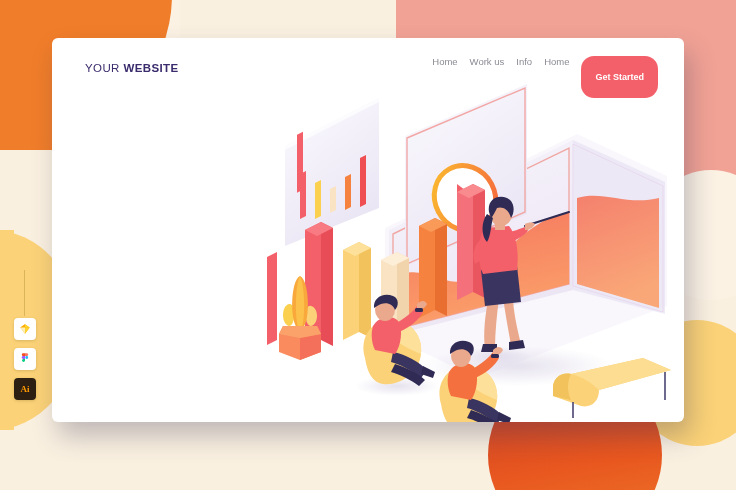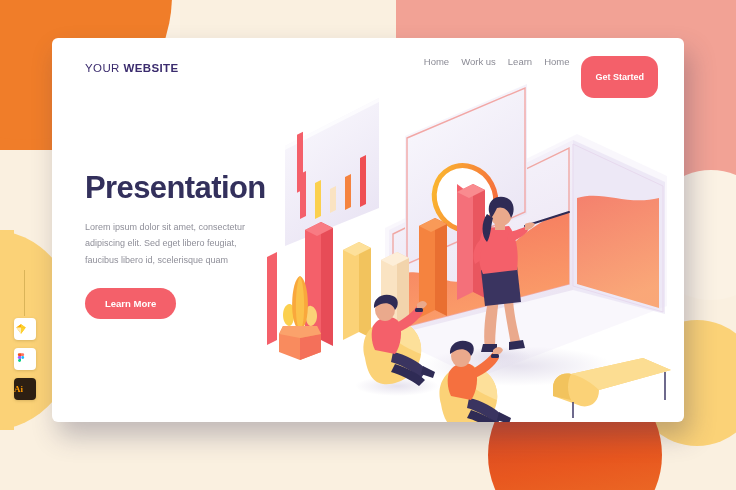--- a/index.html
+++ b/index.html
@@ -60,21 +60,21 @@
     background:#fbf2e4;
   }
 
   
   #icon-rail{
     position:absolute; left:14px; top:318px;
     display:flex; flex-direction:column; gap:8px; z-index:6;
   }
   .app-icon{
     width:22px; height:22px; border-radius:4px;
-    display:flex; align-items:center; justify-content:flex-start;
+    display:flex; align-items:center; justify-content:center;
     box-shadow:0 1px 3px rgba(120,90,30,.25);
   }
   #icon-sketch{ background:#ffffff; }
   #icon-figma{ background:#ffffff; }
   #icon-ai{ background:#2d1f12; }
   #icon-ai .ai-text{
     color:#ff9a00; font-size:9px; font-weight:bold;
     font-family:"Liberation Serif", serif;
   }
 
@@ -183,31 +183,26 @@
 
   <div id="hero-card">
 
     <div id="site-header">
       <div id="logo">
         <span>YOUR </span><span class="logo-bold">WEBSITE</span>
       </div>
       <nav id="nav">
         <span class="nav-link">Home</span>
         <span class="nav-link">Work us</span>
-        <span class="nav-link">Learn</span>
+        <span class="nav-link">Info</span>
         <span class="nav-link">Home</span>
         <button id="nav-cta">Get Started</button>
       </nav>
     </div>
 
-    <div id="copy">
-      <h1 id="headline">Presentation</h1>
-      <p id="subcopy">Lorem ipsum dolor sit amet, consectetur adipiscing elit. Sed eget libero feugiat, faucibus libero id, scelerisque quam</p>
-      <button id="cta-learn">Learn More</button>
-    </div>
 
     <div id="illustration">
       <svg viewBox="0 0 420 344" xmlns="http://www.w3.org/2000/svg" aria-hidden="true">
         <defs>
           <linearGradient id="gScreen" x1="0" y1="0" x2="0.4" y2="1">
             <stop offset="0" stop-color="#f8f6fd"></stop>
             <stop offset="1" stop-color="#ece5f3"></stop>
           </linearGradient>
           <linearGradient id="gWave" x1="0" y1="0" x2="0.3" y2="1">
             <stop offset="0" stop-color="#f5755e"></stop>

